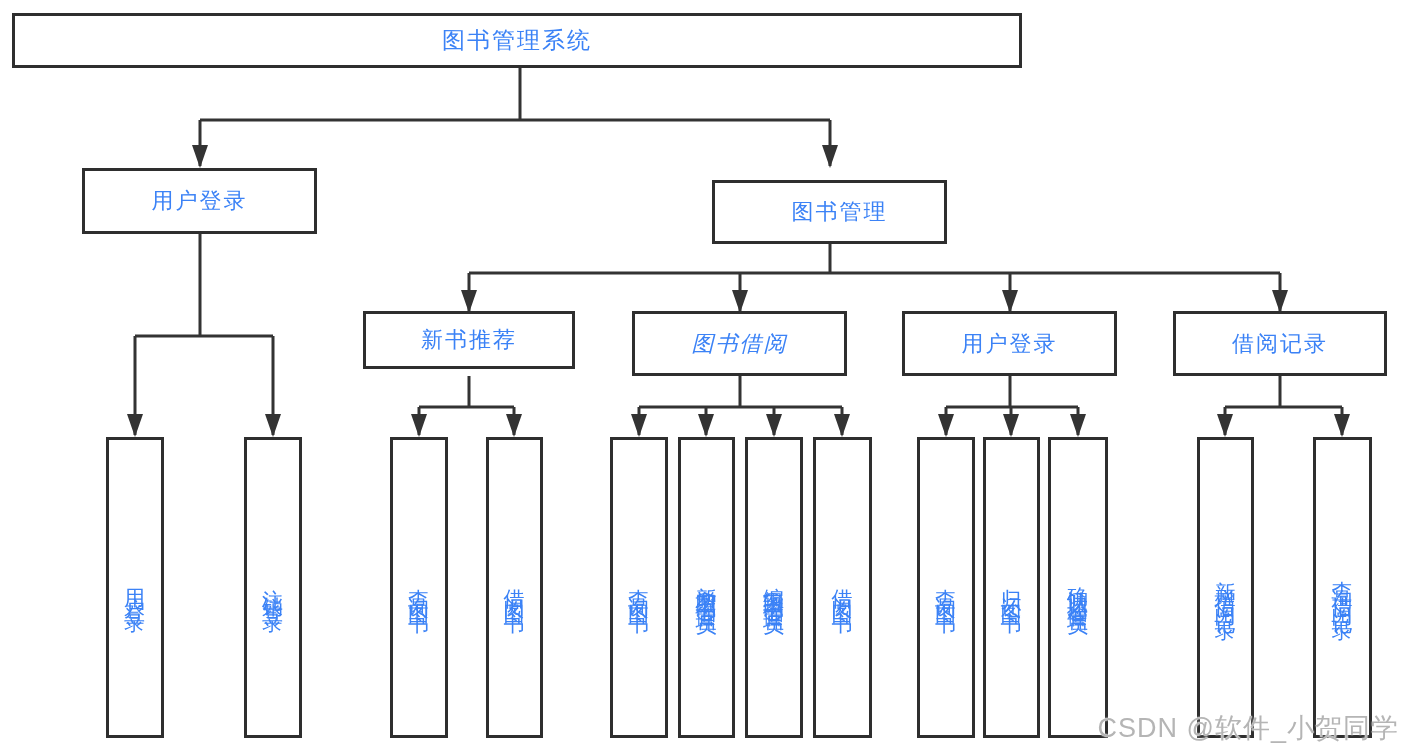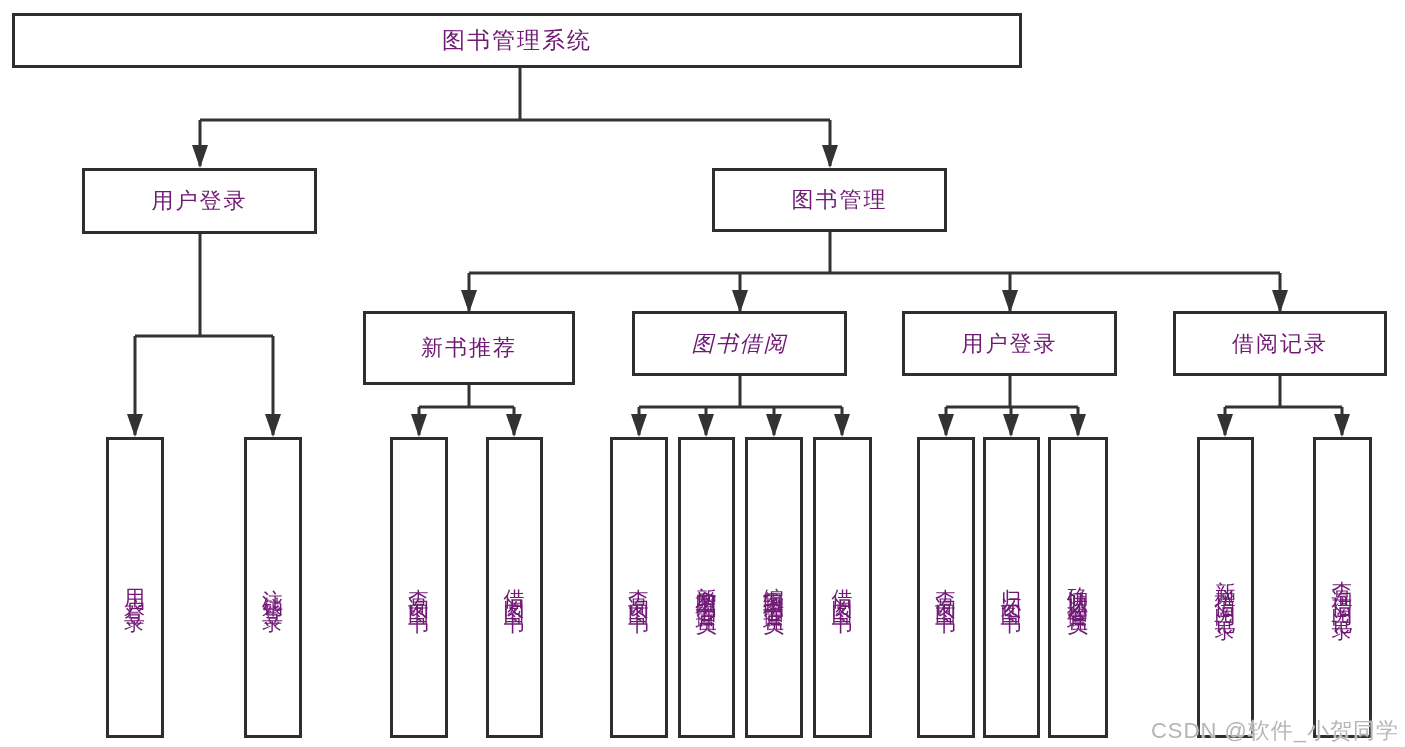--- a/index.html
+++ b/index.html
@@ -21,21 +21,21 @@
     top: 0;
     width: 1405px;
     height: 747px;
     pointer-events: none;
   }
   .box {
     position: absolute;
     box-sizing: border-box;
     border: 3px solid #2e2e2e;
     background: #ffffff;
-    color: #701a75;
+    color: #3b82f6;
     display: flex;
     align-items: center;
     justify-content: center;
     text-align: center;
     z-index: 2;
   }
   .hbox {
     font-size: 22px;
     letter-spacing: 2px;
     line-height: 1;
@@ -51,21 +51,21 @@
     line-height: 1;
     padding: 8px 0;
   }
   .vbox.tight {
     letter-spacing: 4px;
   }
   .watermark {
     position: absolute;
     right: 6px;
     bottom: 1px;
-    font-size: 22px;
+    font-size: 27px;
     color: #b5b5b5;
     letter-spacing: 1px;
     text-shadow: 0 0 2px #ffffff, 0 0 1px #ffffff;
     z-index: 3;
     white-space: nowrap;
   }
 </style>
 </head>
 <body>
 
@@ -114,23 +114,23 @@
       <polygon points="1078,437 1070,414 1086,414"></polygon>
 
       <polygon points="1225,437 1217,414 1233,414"></polygon>
       <polygon points="1342,437 1334,414 1350,414"></polygon>
     </g>
   </svg>
 
   <div class="box hbox rootbox" style="left:12px; top:13px; width:1010px; height:55px;">图书管理系统</div>
 
   <div class="box hbox" style="left:82px; top:168px; width:235px; height:66px;">用户登录</div>
-  <div class="box hbox" style="left:712px; top:168px; width:235px; height:64px;padding-left:20px;">图书管理</div>
+  <div class="box hbox" style="left:712px; top:180px; width:235px; height:64px;padding-left:20px;">图书管理</div>
 
-  <div class="box hbox" style="left:363px; top:311px; width:212px; height:74px;">新书推荐</div>
+  <div class="box hbox" style="left:363px; top:311px; width:212px; height:58px;">新书推荐</div>
   <div class="box hbox" style="left:632px; top:311px; width:215px; height:65px;font-style:italic;">图书借阅</div>
   <div class="box hbox" style="left:902px; top:311px; width:215px; height:65px;">用户登录</div>
   <div class="box hbox" style="left:1173px; top:311px; width:214px; height:65px;">借阅记录</div>
 
   <div class="box vbox" style="left:106px; top:437px; width:58px; height:301px;">用户登录</div>
   <div class="box vbox" style="left:244px; top:437px; width:58px; height:301px;">注销登录</div>
 
   <div class="box vbox" style="left:390px; top:437px; width:58px; height:301px;">查询图书</div>
   <div class="box vbox" style="left:486px; top:437px; width:57px; height:301px;">借阅图书</div>
 

